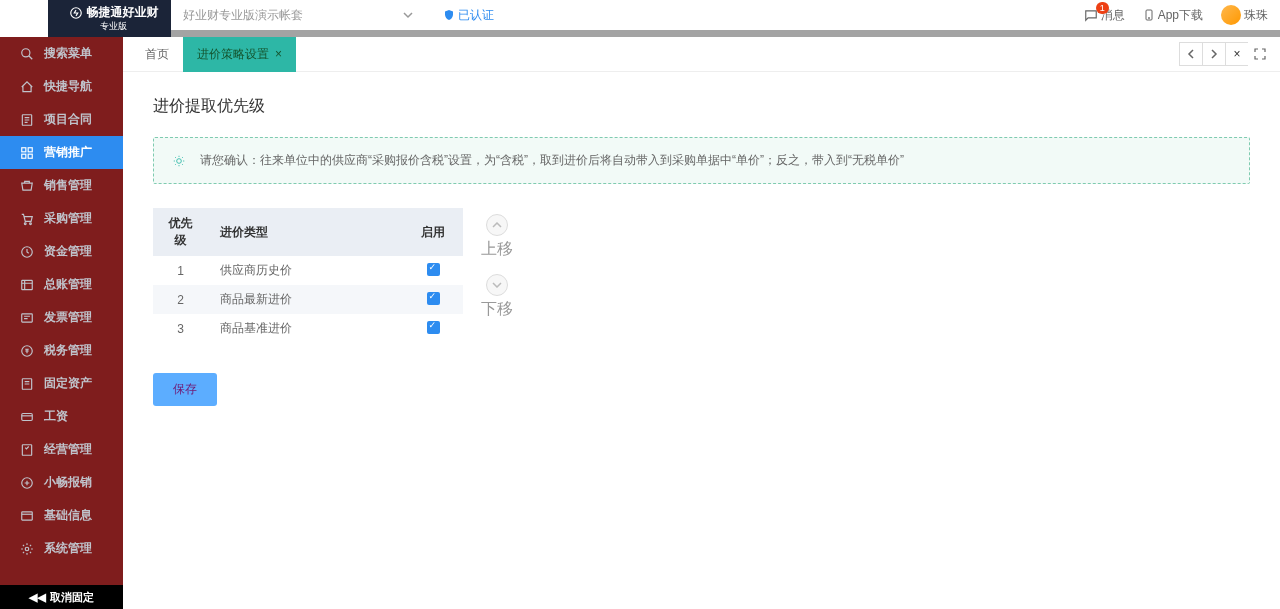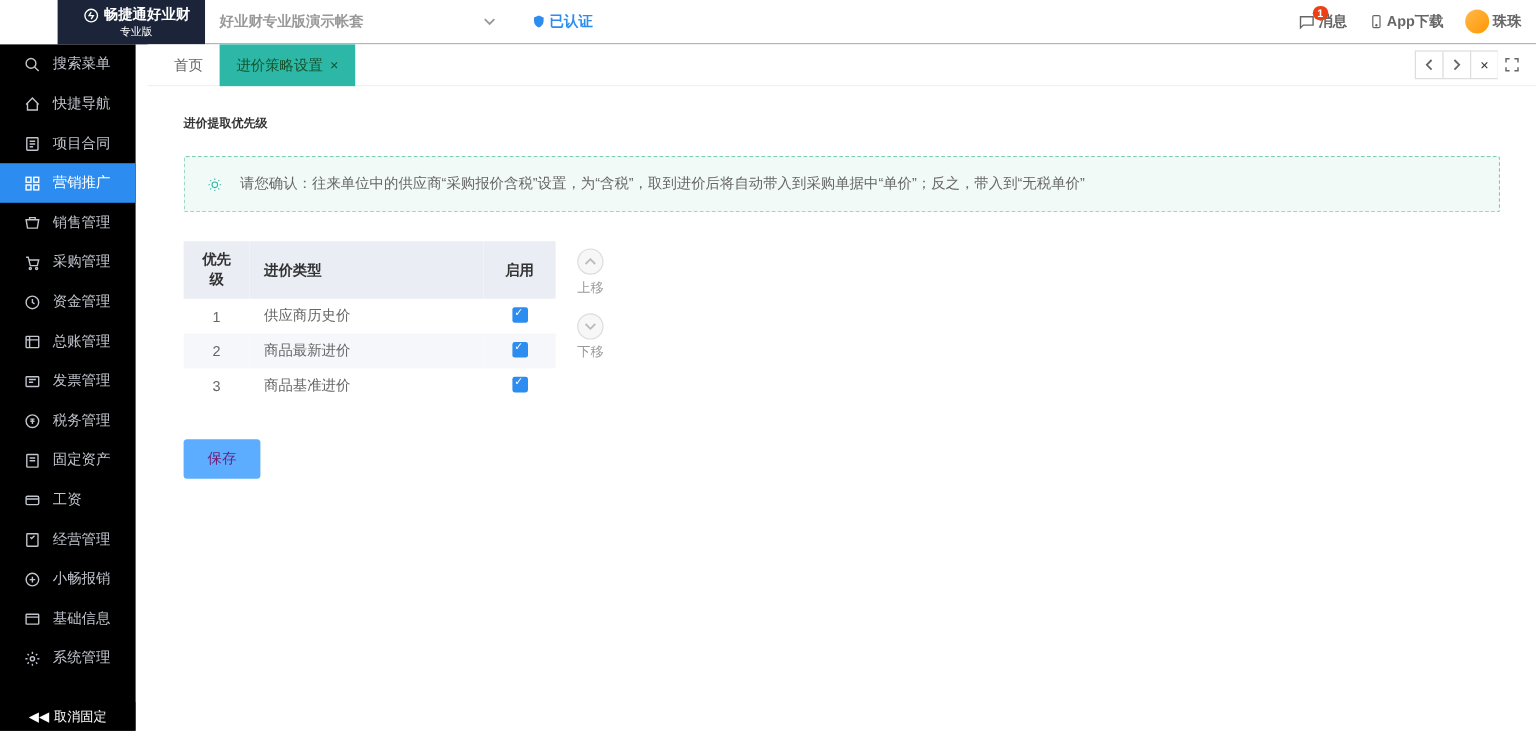--- a/index.html
+++ b/index.html
@@ -5,63 +5,63 @@
     * { margin: 0; padding: 0; box-sizing: border-box; }
     body { font-family: "Microsoft YaHei", Arial, sans-serif; font-size: 12px; color: #333; background: #fff; width: 1280px; height: 609px; overflow: hidden; position: relative; }
     
     
     .top-header { position: absolute; top: 0; left: 0; right: 0; height: 37px; display: flex; align-items: center; padding-left: 48px; }
     .logo-area { width: 123px; height: 37px; background: #1b2438; color: #fff; display: flex; flex-direction: column; justify-content: center; align-items: center; padding-left: 8px; }
     .logo-row { display: flex; align-items: center; gap: 4px; }
     .logo-icon { width: 14px; height: 14px; }
     .logo-title { font-size: 12px; font-weight: bold; }
     .logo-sub { font-size: 9px; margin-top: -1px; }
-    .header-right { flex: 1; display: flex; align-items: center; padding: 0 12px; border-bottom: 1px solid #a3a3a3; height: 37px; background: #fff; font-weight: bold; }
+    .header-right { flex: 1; display: flex; align-items: center; padding: 0 12px; border-bottom: 7px solid #a3a3a3; height: 37px; background: #fff; }
     .env-selector { display: flex; align-items: center; gap: 100px; color: #999; font-size: 12px; cursor: pointer; }
     .verified { color: #2d8cf0; margin-left: 30px; display: flex; align-items: center; gap: 3px; font-size: 12px; text-align: right; }
     .header-actions { margin-left: auto; display: flex; align-items: center; gap: 18px; }
     .header-action { display: flex; align-items: center; gap: 3px; color: #666; font-size: 12px; cursor: pointer; position: relative; }
     .badge { position: absolute; top: -5px; right: 16px; background: #ed4014; color: #fff; border-radius: 8px; font-size: 9px; padding: 0 4px; line-height: 12px; min-width: 12px; text-align: center; }
     .user-avatar { width: 20px; height: 20px; border-radius: 50%; background: linear-gradient(135deg, #ffb84d, #ff9800); display: inline-block; }
     
     
-    .sidebar { position: absolute; top: 37px; left: 0; width: 113px; bottom: 0; background: #000000; color: #c0c4cc; overflow-y: auto; }
+    .sidebar { position: absolute; top: 37px; left: 0; width: 123px; bottom: 0; background: #7f1d1d; color: #c0c4cc; overflow-y: auto; font-weight: bold; }
     .sidebar-item { height: 33px; display: flex; align-items: center; padding-left: 20px; gap: 10px; font-size: 12px; cursor: pointer; }
     .sidebar-item.active { background: #2d8cf0; color: #fff; }
     .sidebar-icon { width: 14px; height: 14px; display: inline-flex; align-items: center; justify-content: center; }
     .sidebar-pin { position: absolute; bottom: 0; left: 0; right: 0; height: 24px; background: #000; color: #fff; display: flex; align-items: center; justify-content: center; gap: 4px; font-size: 11px; cursor: pointer; }
     
     
     .tab-bar { position: absolute; top: 37px; left: 123px; right: 0; height: 35px; background: #fff; border-bottom: 1px solid #eee; display: flex; align-items: center; padding: 0 8px; }
     .tab { padding: 0 14px; height: 35px; display: flex; align-items: center; gap: 6px; font-size: 12px; color: #666; cursor: pointer; }
     .tab.active { background: #2db7a6; color: #14532d; }
     .tab-close { font-size: 12px; cursor: pointer; }
     .tab-controls { margin-left: auto; display: flex; align-items: center; }
     .tab-ctrl { width: 24px; height: 24px; border: 1px solid #ddd; display: flex; align-items: center; justify-content: center; cursor: pointer; background:#fff; margin-left:-1px;}
     
     
     .content { position: absolute; top: 72px; left: 123px; right: 0; bottom: 0; background: #fff; padding: 24px 30px; overflow: auto; }
-    .page-title { font-size: 10px; color: #333; margin-bottom: 20px; font-weight: bold; }
+    .page-title { font-size: 16px; color: #333; margin-bottom: 20px; }
     .notice { border: 1px dashed #7fcbb0; background: #f2faf7; padding: 14px 18px; font-size: 12px; color: #666; display: flex; align-items: center; gap: 14px; margin-bottom: 24px; border-radius: 2px; }
     .notice-icon { color: #2db7a6; }
     
     .table-wrap { display: flex; align-items: flex-start; gap: 18px; }
     .table { border-collapse: collapse; width: 310px; }
     .table th { background: #eaeef4; text-align: left; padding: 7px 12px; font-size: 12px; font-weight: bold; color: #333; border: none; }
     .table td { padding: 6px 12px; font-size: 12px; color: #666; }
     .table tr:nth-child(even) td { background: #f5f7fa; }
     .table th:first-child, .table td:first-child { text-align: center; width: 55px; }
     .table th:last-child, .table td:last-child { text-align: center; width: 60px; }
     .checkbox { width: 13px; height: 13px; background: #2d8cf0; border-radius: 2px; display: inline-block; position: relative; }
     .checkbox::after { content: '✓'; color: #fff; font-size: 9px; position: absolute; top: -1px; left: 2px; }
     
     .move-btns { display: flex; flex-direction: column; gap: 14px; padding-top: 6px; }
     .move-btn { display: flex; flex-direction: column; align-items: center; gap: 3px; cursor: pointer; }
     .move-circle { width: 22px; height: 22px; border: 1px solid #ddd; border-radius: 50%; background: #f7f7f7; display: flex; align-items: center; justify-content: center; color: #bbb; font-size: 10px; }
-    .move-label { font-size: 11px; color: #999; }
+    .move-label { font-size: 16px; color: #999; }
     
     .save-btn { margin-top: 30px; background: #5cadff; color: #701a75; border: none; padding: 8px 20px; font-size: 12px; border-radius: 3px; cursor: pointer; }
     
     svg { display: block; }
   </style>
 </head>
 <body>
 
 <div class="top-header">
   <div class="logo-area">

